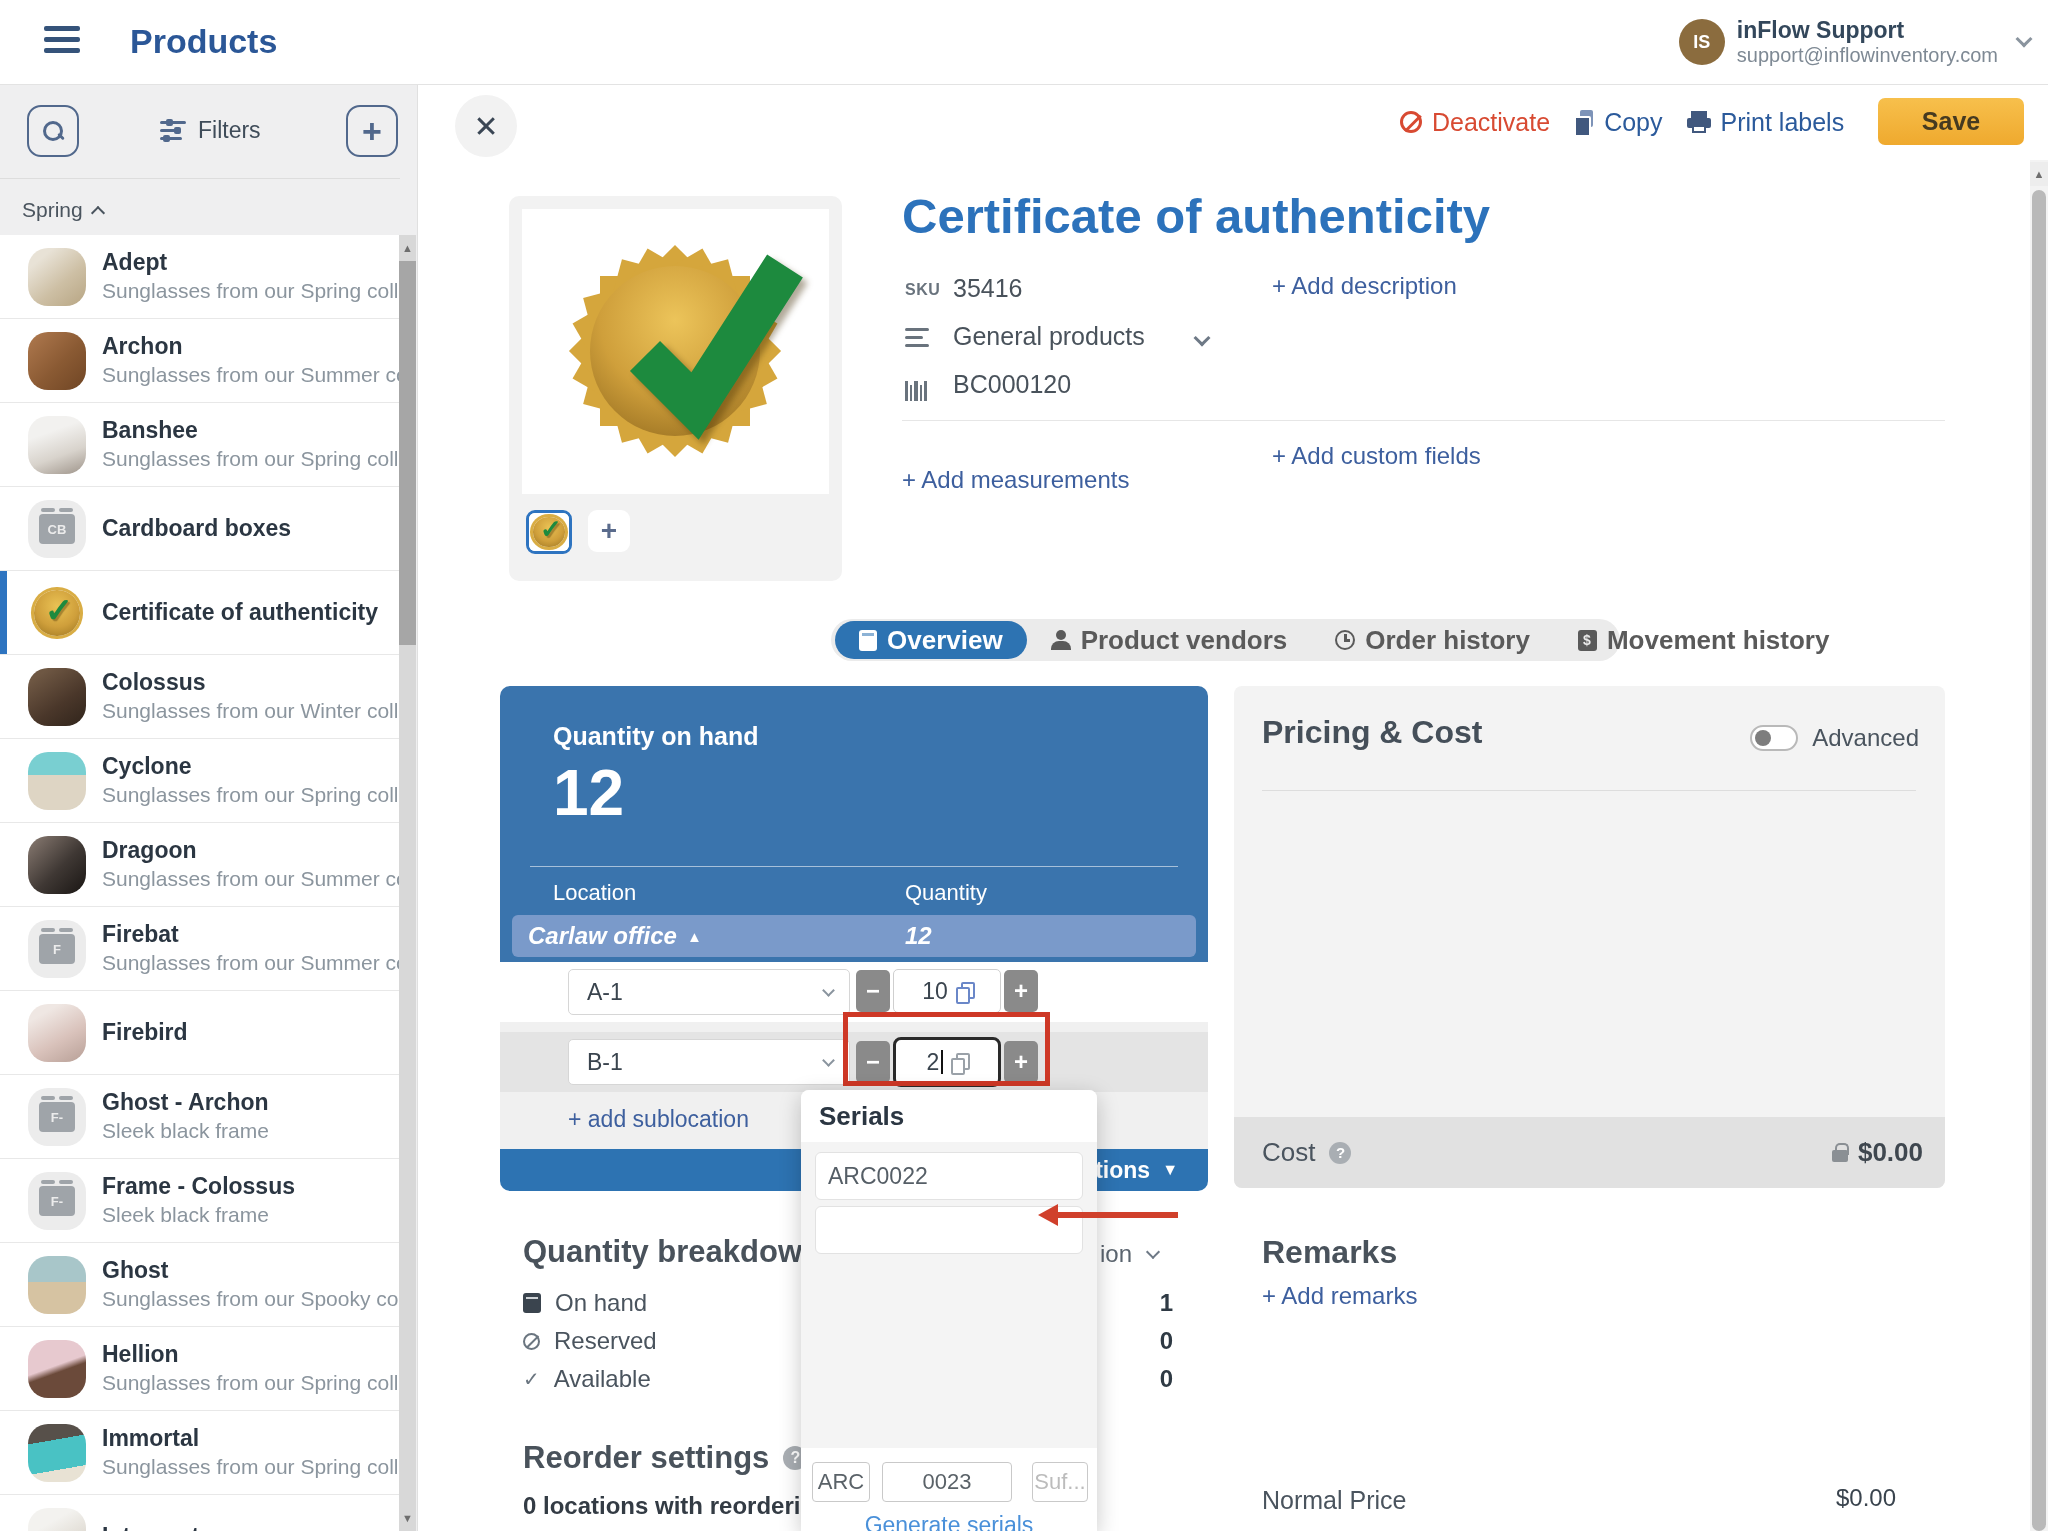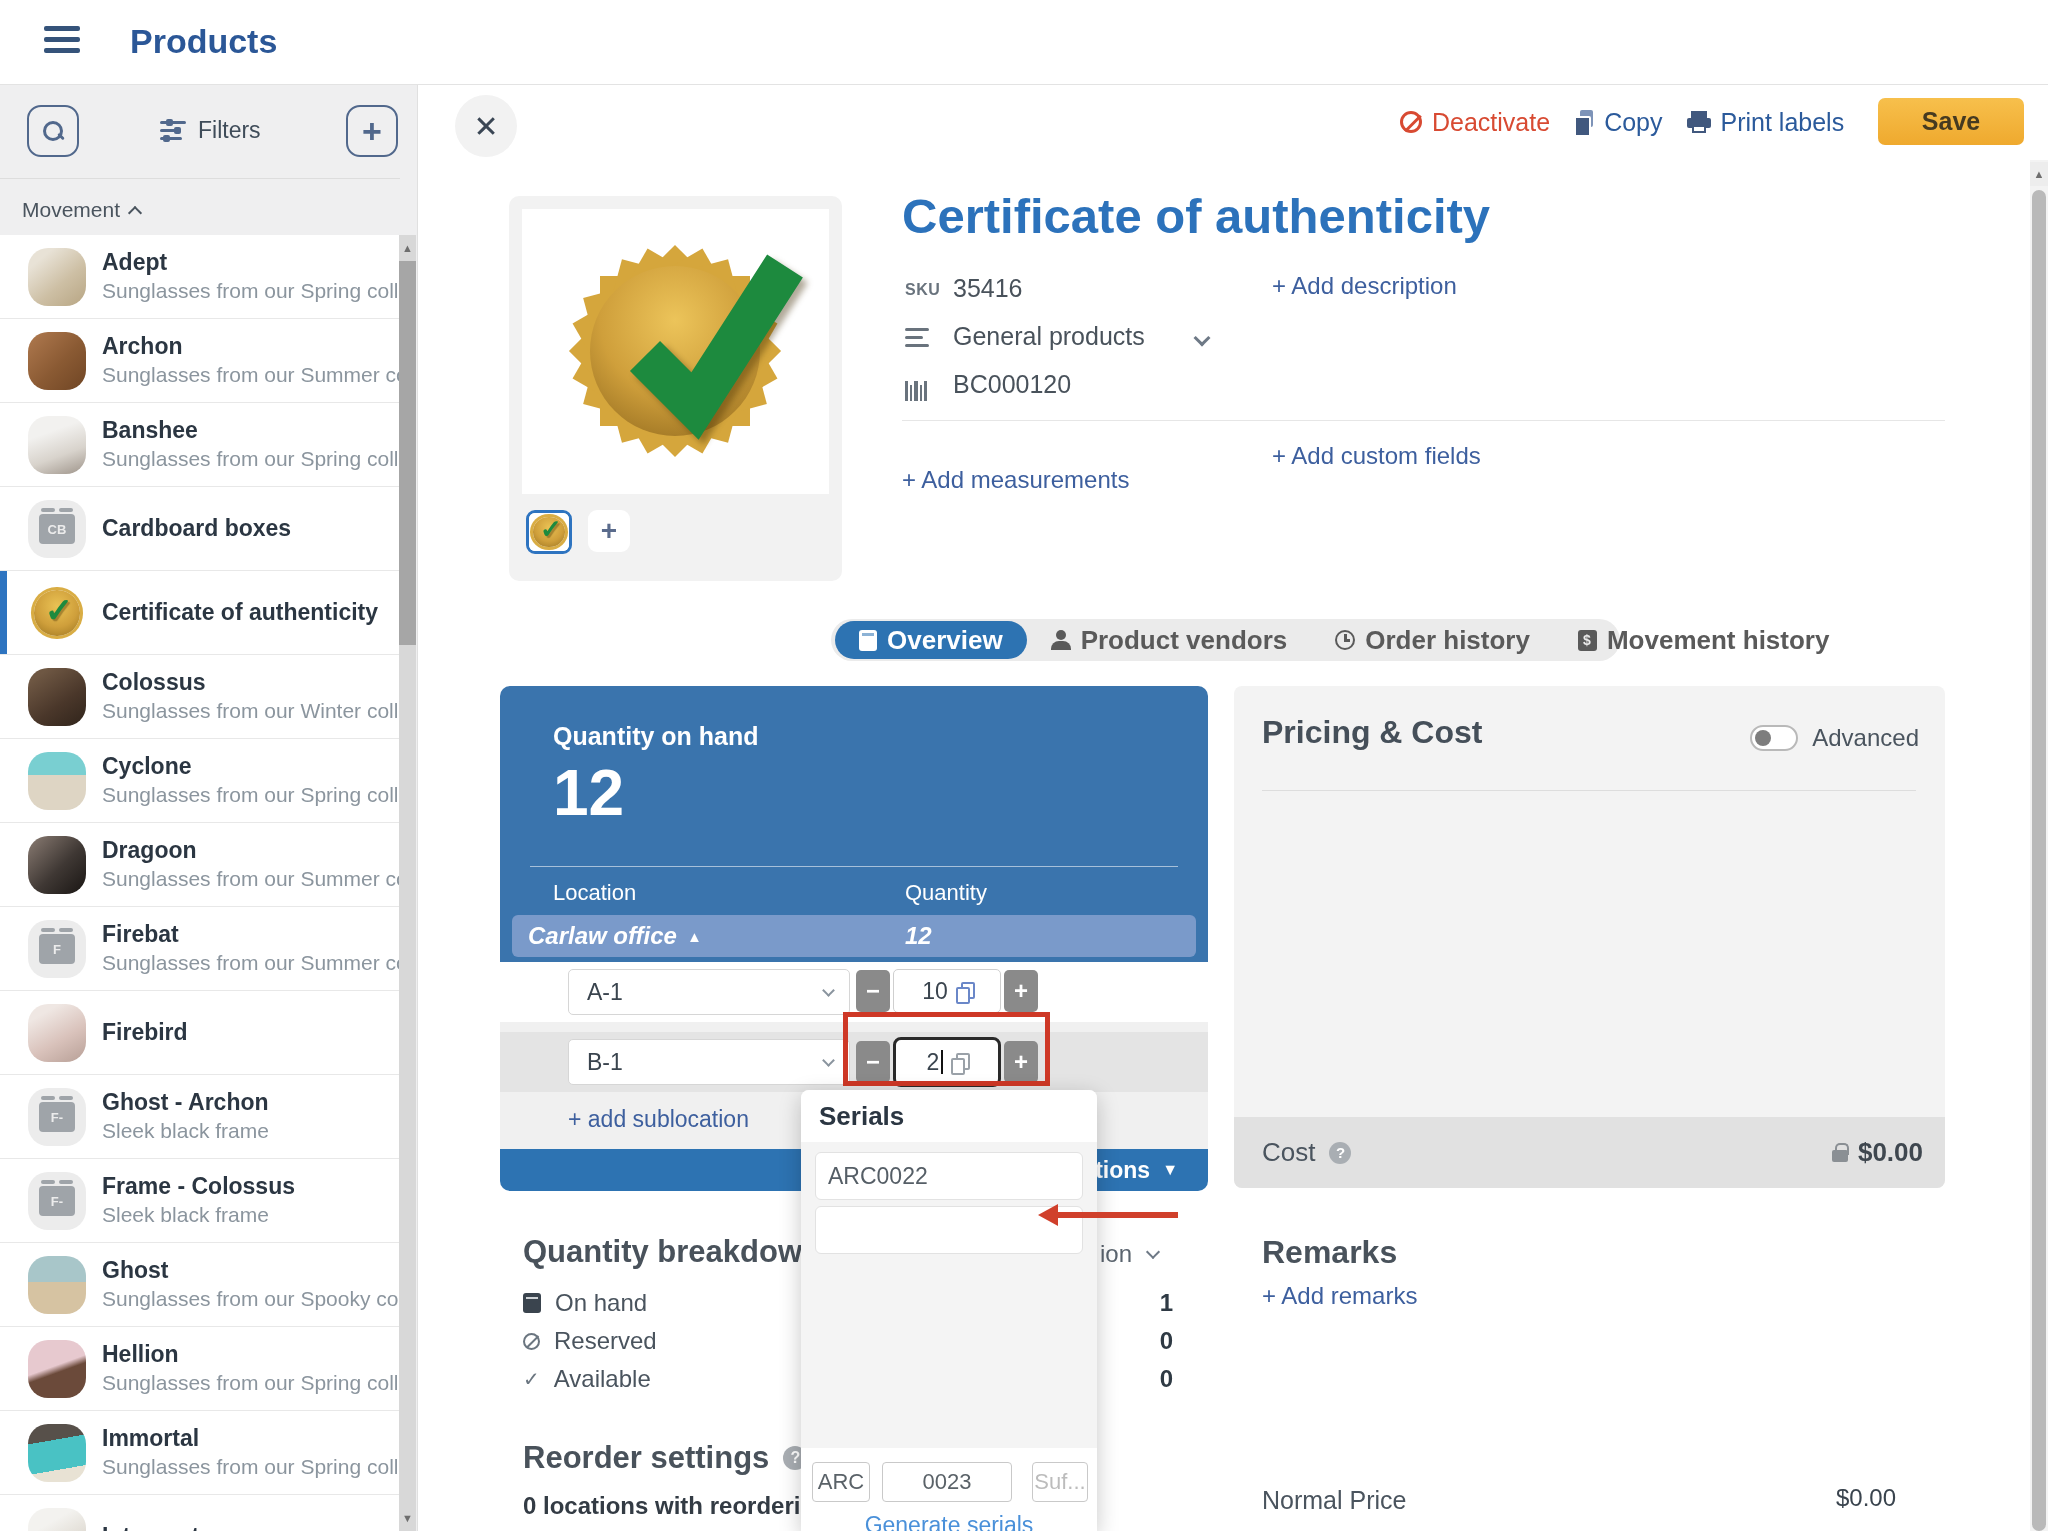--- a/index.html
+++ b/index.html
@@ -231,20 +231,28 @@
 
 <div id="app">
 
   <div class="topbar">
     <div class="hamburger">
         <span></span>
         <span></span>
         <span></span>
       </div>
     <div class="app-title">Products</div>
+    <div class="user-chip">
+      <div class="avatar">IS</div>
+      <div class="user-meta">
+        <div class="user-name">inFlow Support</div>
+        <div class="user-email">support@inflowinventory.com</div>
+      </div>
+      <span class="chev"></span>
+    </div>
   </div>
 
   <div class="sidebar">
     <div class="side-controls">
       <div class="sq-btn search-btn">
           <span class="mag"></span>
         </div>
       <div class="filters">
         <span class="filt-icon">
             <i></i>
@@ -253,21 +261,21 @@
             <b></b>
             <b></b>
             <b></b>
           </span>
         <span class="filters-label">Filters</span>
       </div>
       <div class="sq-btn add-btn">+</div>
     </div>
     <div class="side-divider"></div>
     <div class="group-row">
-      <span>Movement</span>
+      <span>Spring</span>
       <span class="caret-up"></span>
     </div>
 
     <div class="product-list">
       <div class="list-item">
         <span class="thumb t-adept"></span>
         <span class="iname">Adept</span>
         <span class="isub">Sunglasses from our Spring collecti…</span>
       </div>
       <div class="list-item">

